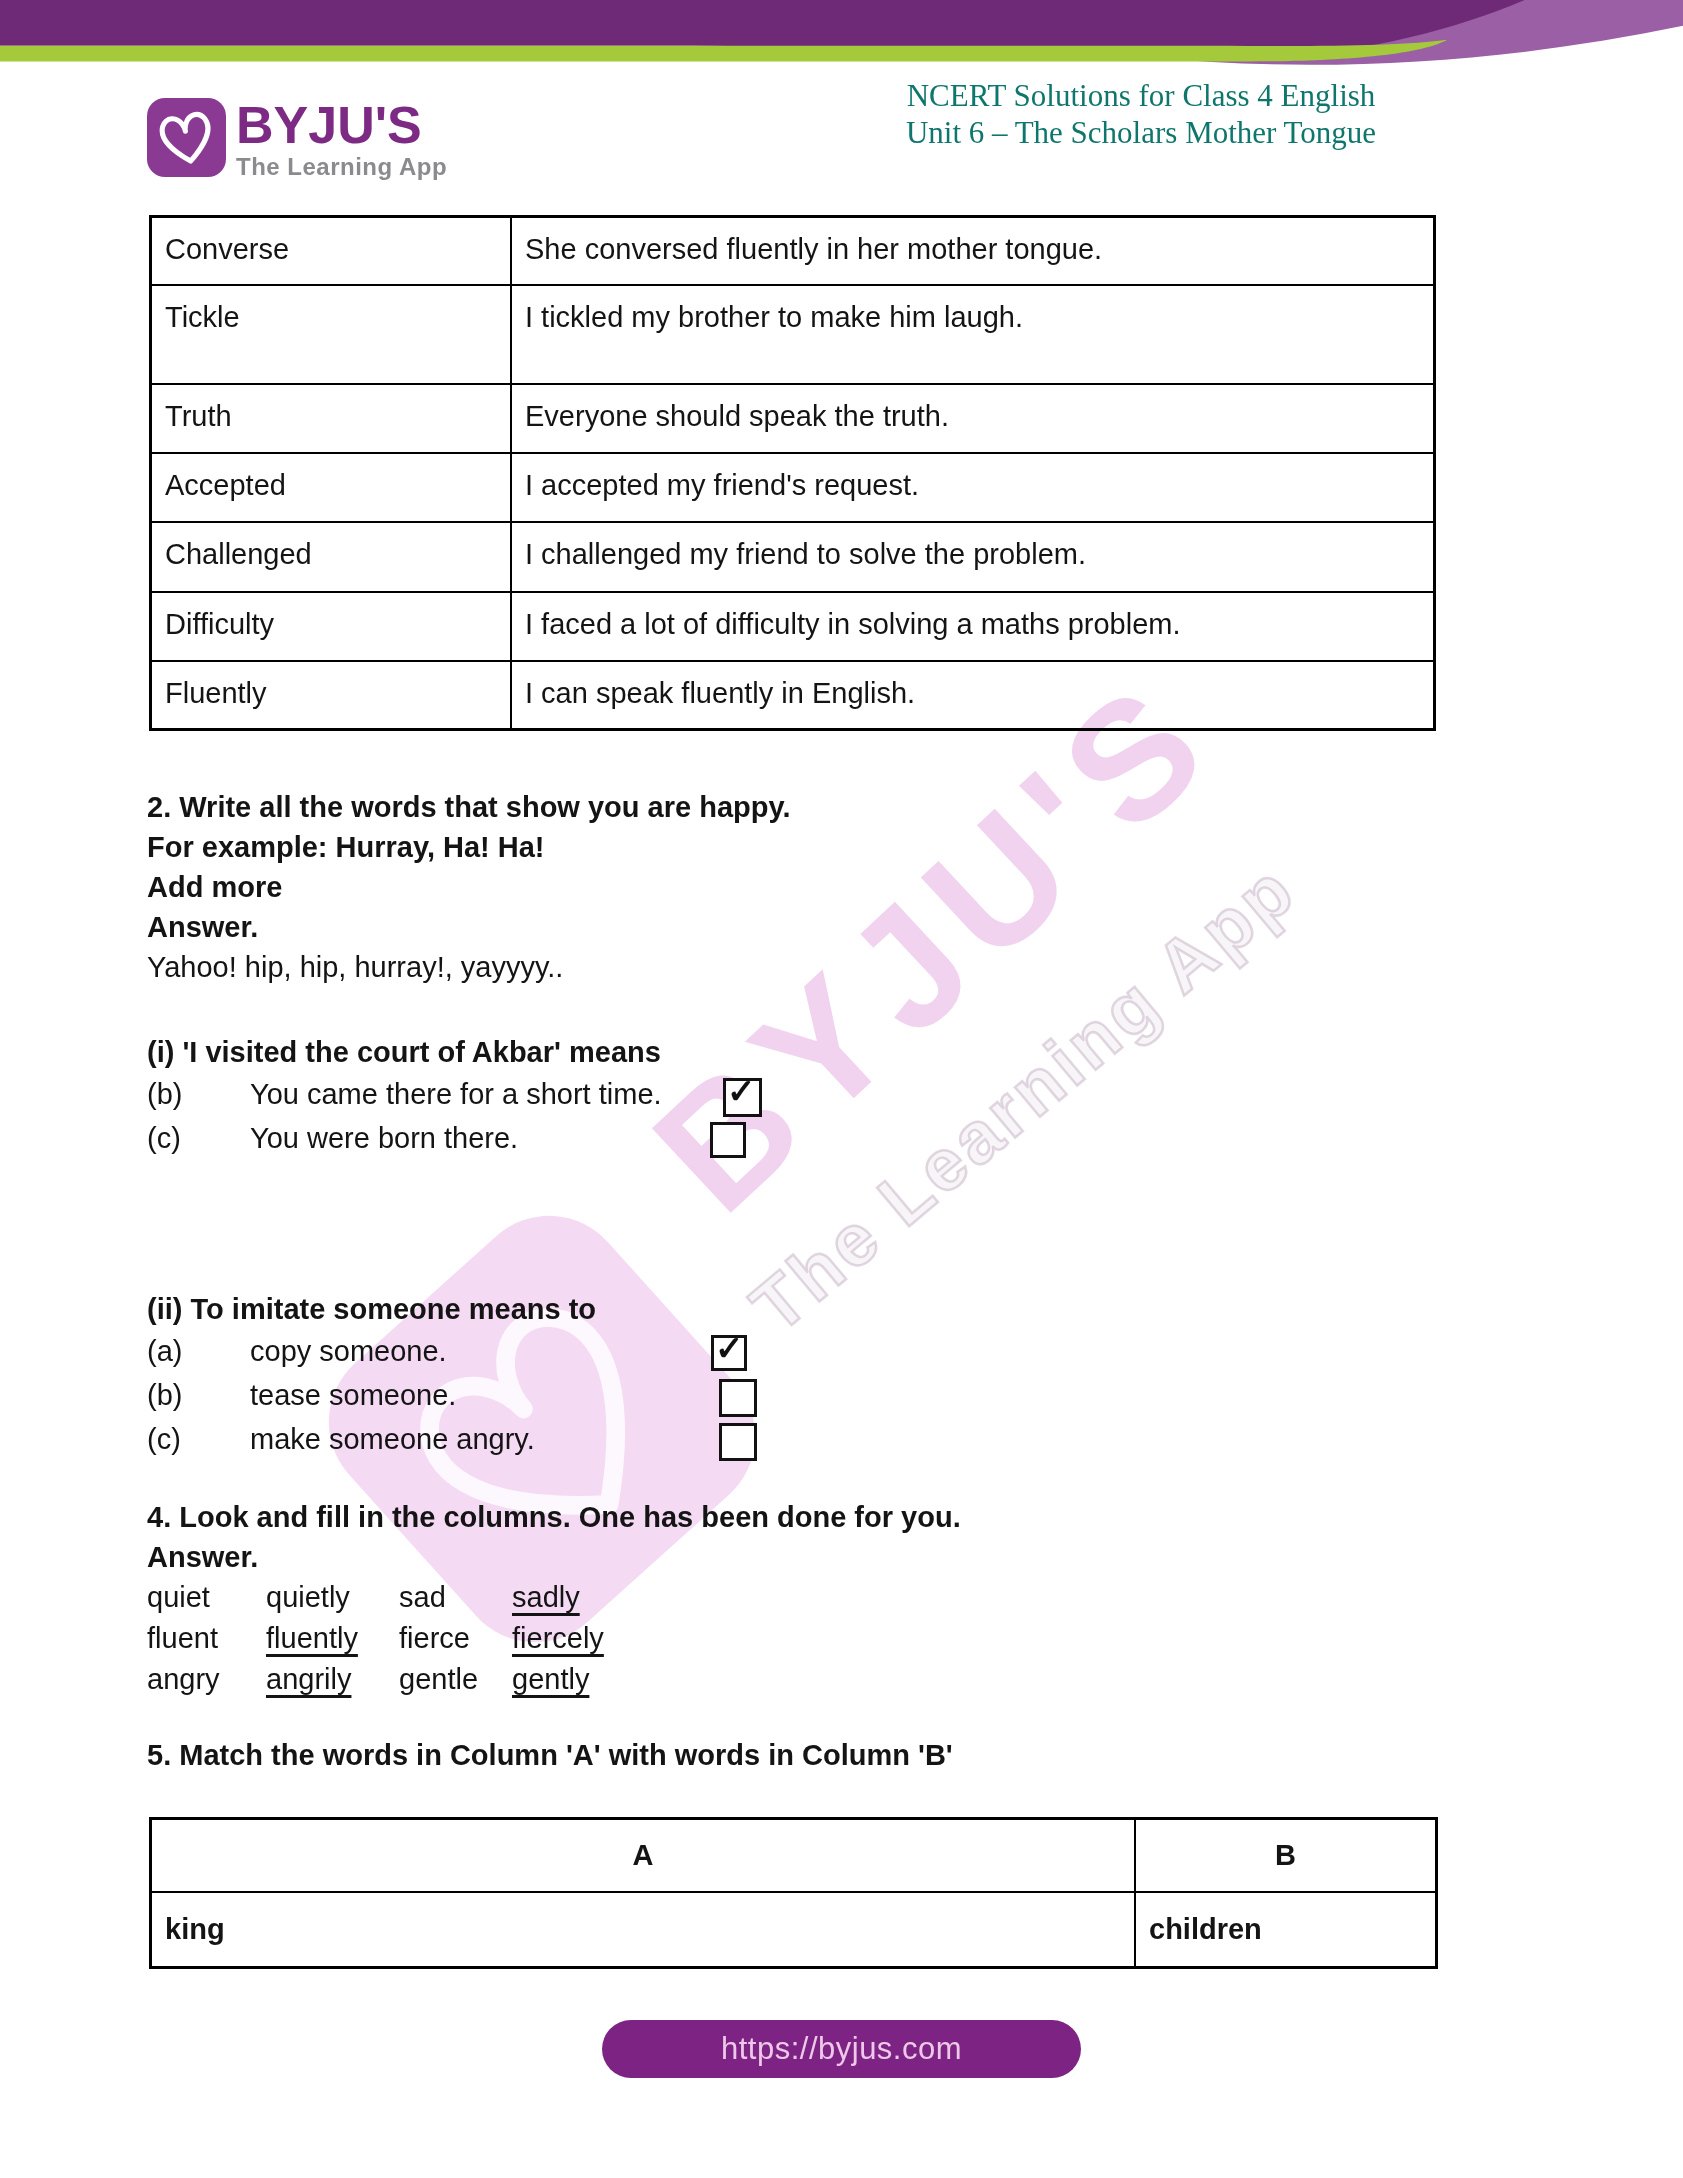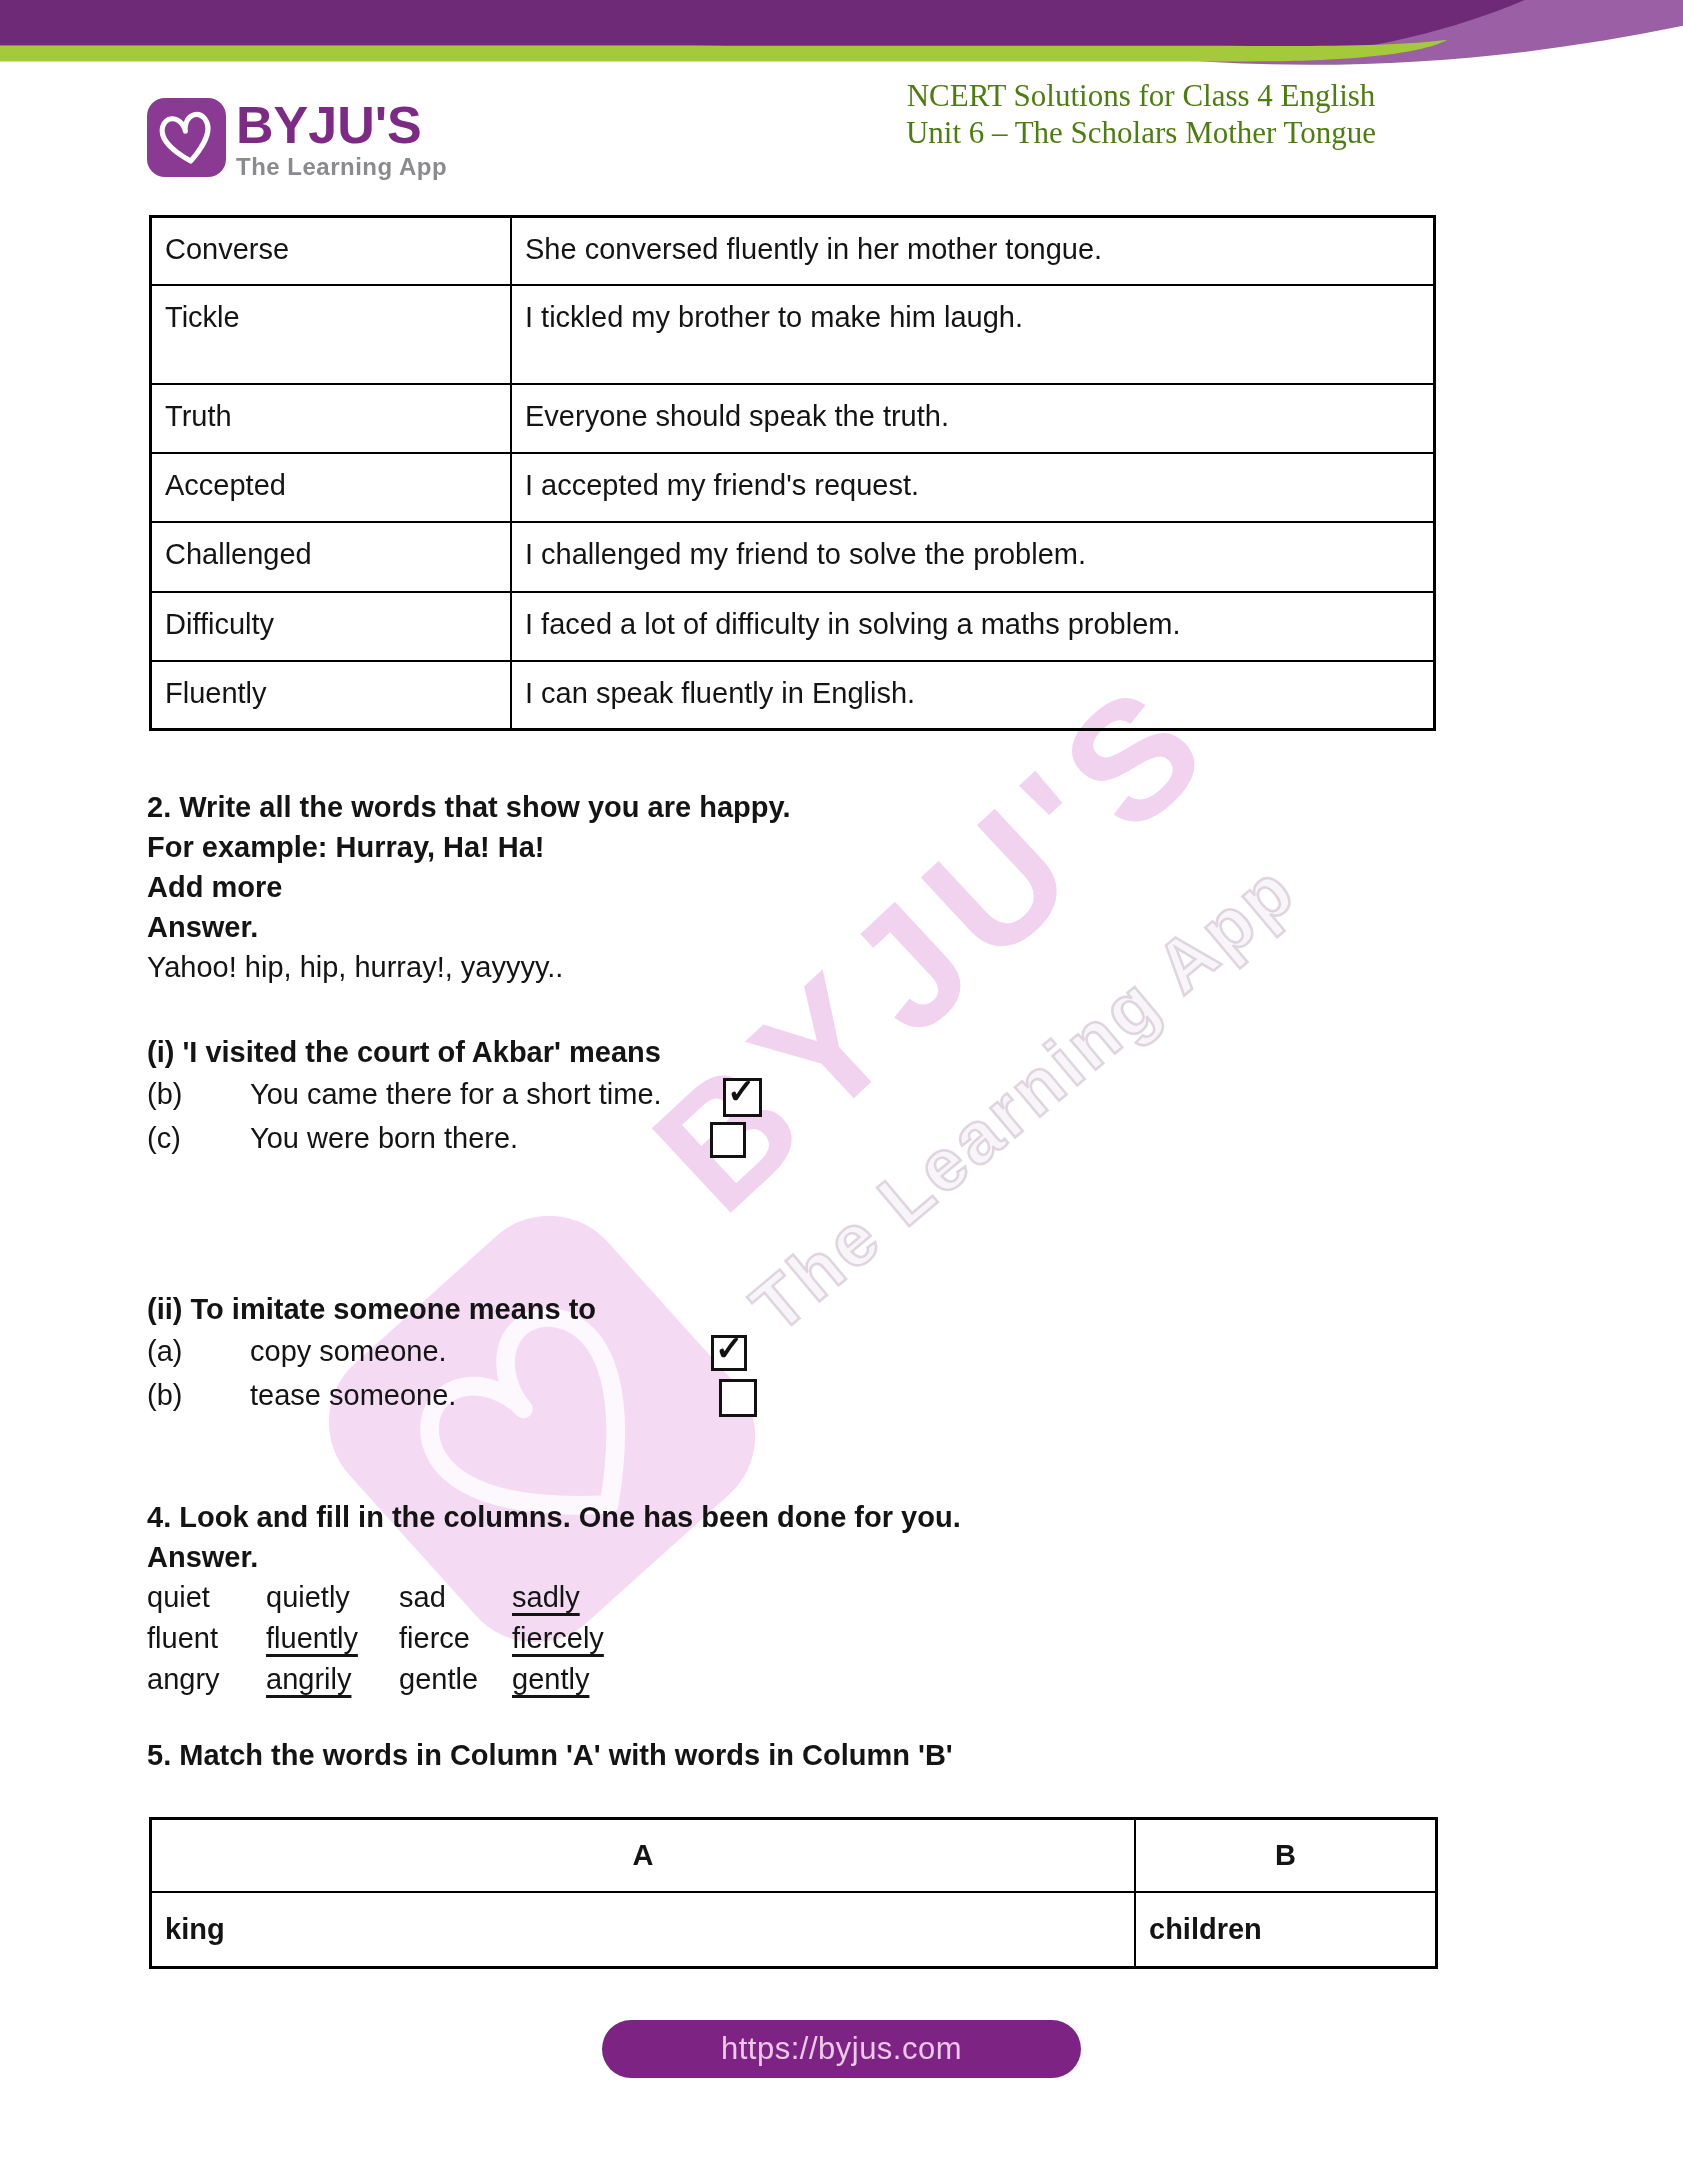--- a/index.html
+++ b/index.html
@@ -14,21 +14,21 @@
   .logo { position:absolute; left:147px; top:98px; z-index:2; display:flex; }
   .logo-tile { width:79px; height:79px; border-radius:18px; background:#8a3a93; position:relative; }
   .logo-tile svg { position:absolute; left:8px; top:7px; }
   .logo-texts { margin-left:10px; }
   .logo-word { font-size:52px; font-weight:800; color:#7d2a85; letter-spacing:0px; line-height:52px; margin-top:1px; }
   .logo-tag  { font-size:24px; font-weight:600; color:#8b8b8f; letter-spacing:0.5px; margin-top:2px; }
   
   .doc-title {
     position:absolute; left:871px; top:77px; width:540px; z-index:2;
     font-family:"Liberation Serif", serif; font-size:31px; line-height:37px;
-    text-align:center; color:#4d7c0f;
+    text-align:center; color:#0f766e;
   }
   
   .wm { position:absolute; z-index:0; }
   .wm-tile { left:368px; top:1255px; width:348px; height:348px; background:#f5daf4;
              border-radius:79px; transform:rotate(-42deg); }
   .wm-tile svg { position:absolute; left:40px; top:30px; }
   .wm-brand { left:683px; top:1094px; font-size:168px; font-weight:700; letter-spacing:14px;
               color:#f1d3ef; line-height:168px; transform:rotate(-43deg); transform-origin:left center; white-space:nowrap; }
   .wm-tagline { left:762px; top:1280px; font-size:73px; font-weight:600; letter-spacing:4px;
               color:rgba(235,225,235,0.35); -webkit-text-stroke:2.5px rgba(196,176,196,0.5);
@@ -163,20 +163,24 @@
     <div class="opt">
       <span class="lbl">(a)</span><span>copy someone.</span>
       <div class="cb" style="left:564px;">
         <span class="tick">✓</span>
       </div>
     </div>
     <div class="opt">
       <span class="lbl">(b)</span><span>tease someone.</span>
       <div class="cb" style="left:572px;width:32px;height:32px;"></div>
     </div>
+    <div class="opt">
+      <span class="lbl">(c)</span><span>make someone angry.</span>
+      <div class="cb" style="left:572px;width:32px;height:32px;"></div>
+    </div>
   </div>
 
   <div class="block" style="top:1497px;">
     <p class="b">4. Look and fill in the columns. One has been done for you.</p>
     <p class="b">Answer.</p>
     <div class="wrow">
       <span class="w1">quiet</span><span class="w2">quietly</span><span class="w3">sad</span><span class="u">sadly</span>
     </div>
     <div class="wrow">
       <span class="w1">fluent</span><span class="w2 u">fluently</span><span class="w3">fierce</span><span class="u">fiercely</span>

